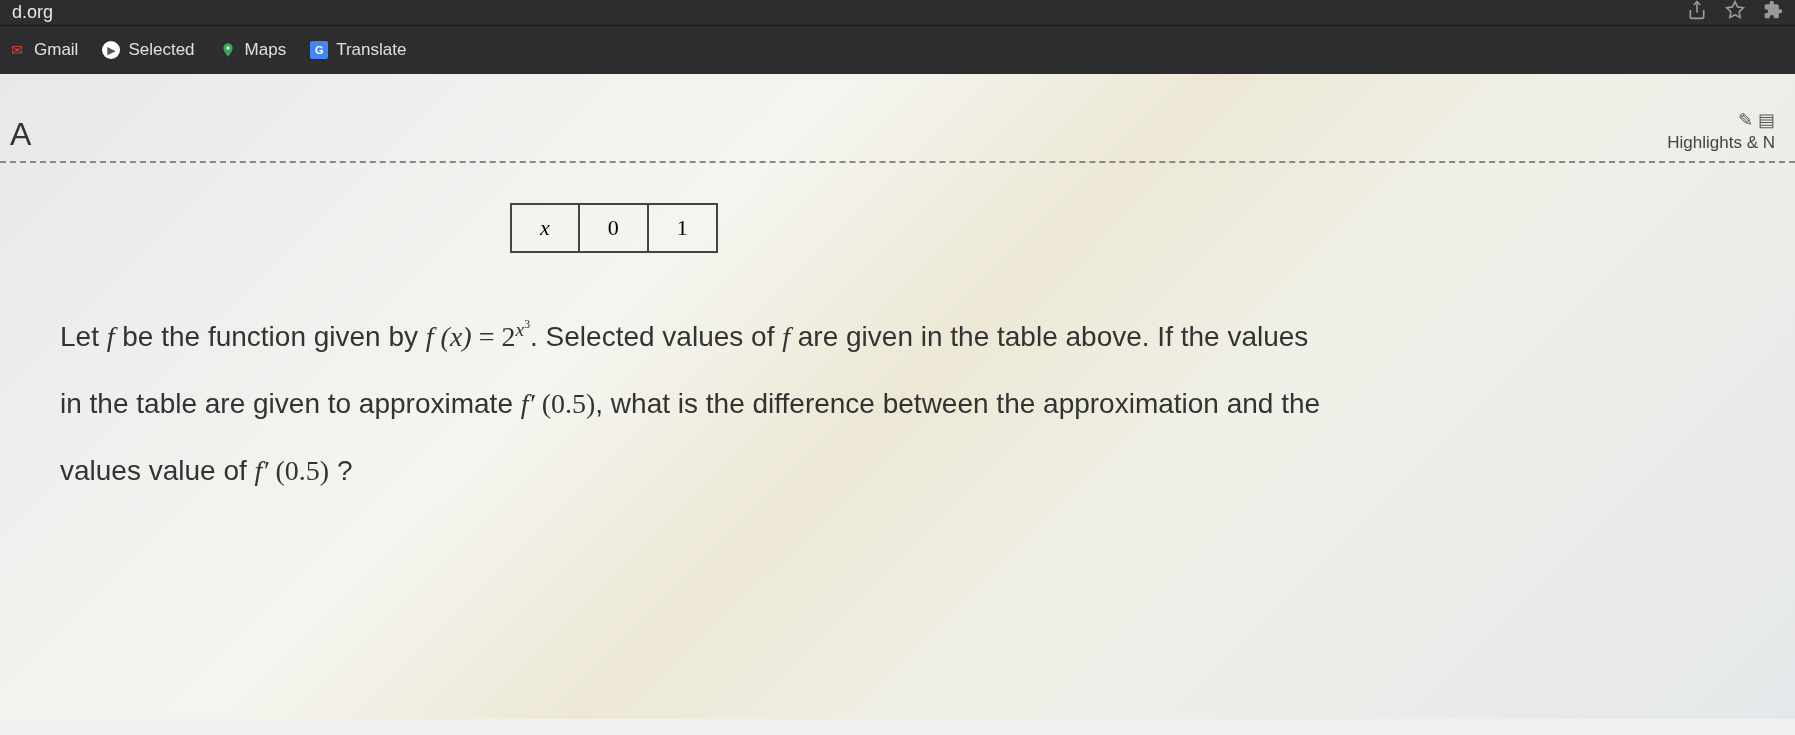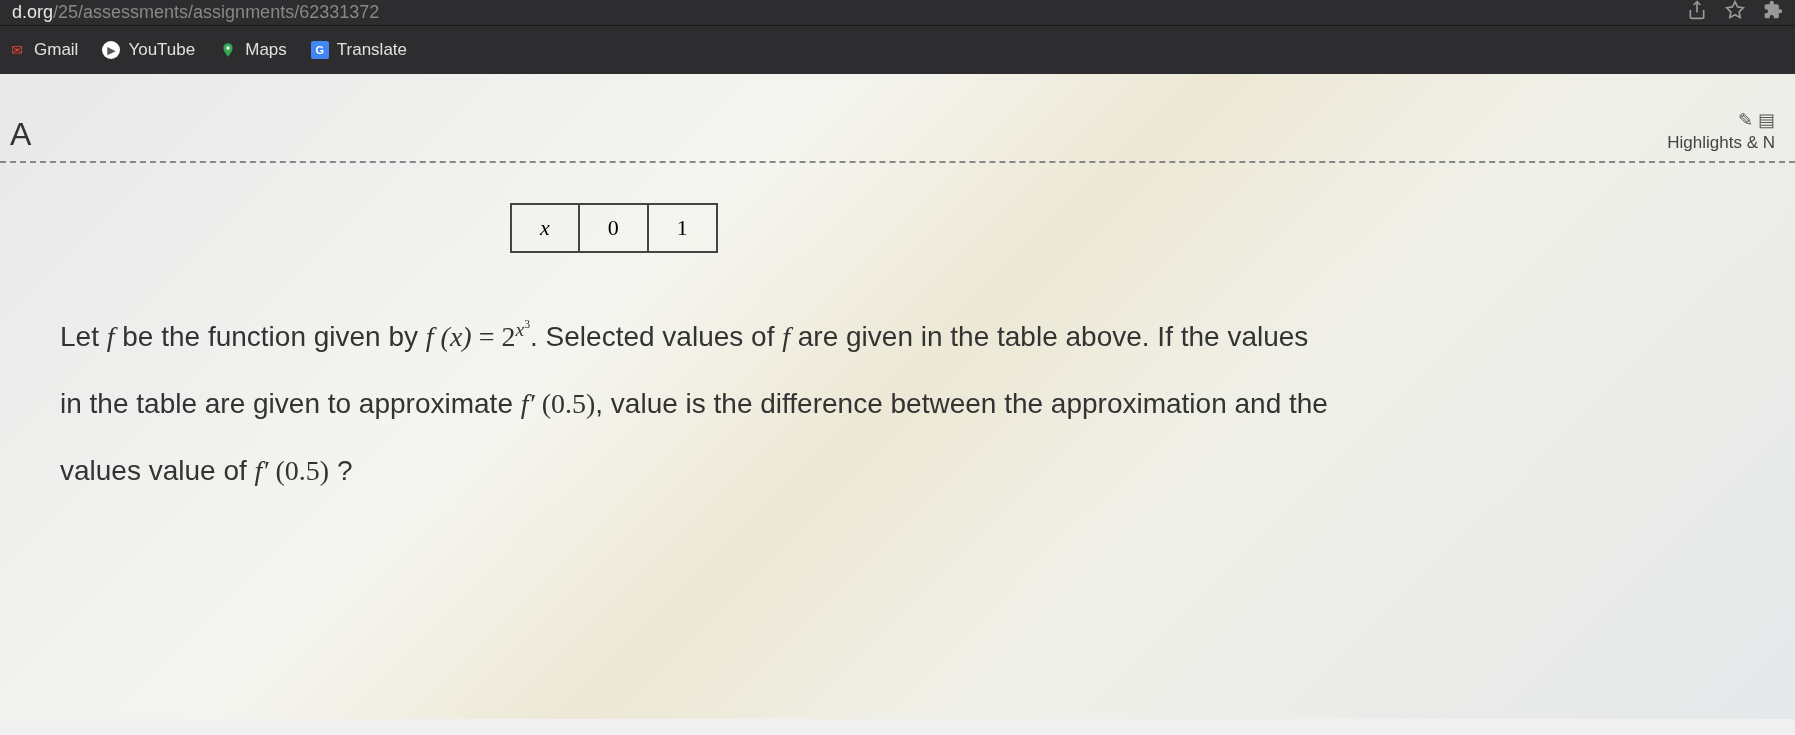--- a/index.html
+++ b/index.html
@@ -125,21 +125,20 @@
       font-size: 0.6em;
       vertical-align: super;
     }
   </style>
 </head>
 <body>
 
 <div class="browser-chrome">
   <div class="url-bar">
     <span class="url-active">d.org</span>
-      <span class="url-muted">/25/assessments/assignments/62331372</span>
     <div class="url-actions">
       <span>
         <svg width="20" height="20" viewBox="0 0 24 24" fill="none" stroke="currentColor" stroke-width="2">
             <path d="M4 12v8a2 2 0 0 0 2 2h12a2 2 0 0 0 2-2v-8"></path>
             <polyline points="16 6 12 2 8 6"></polyline>
             <line x1="12" y1="2" x2="12" y2="15"></line>
           </svg>
       </span>
       <span>
         <svg width="20" height="20" viewBox="0 0 24 24" fill="none" stroke="currentColor" stroke-width="2">
@@ -153,21 +152,21 @@
       </span>
     </div>
   </div>
   <div class="bookmarks-bar">
     <div class="bookmark-item">
       <span class="bm-icon" style="color:#ea4335">✉</span>
       <span>Gmail</span>
     </div>
     <div class="bookmark-item">
       <span class="bm-icon" style="background:#fff;color:#555;border-radius:50%;width:18px;height:18px;font-size:11px">▶</span>
-      <span>YouTube</span>
+      <span>Selected</span>
     </div>
     <div class="bookmark-item">
       <span class="bm-icon">
         <svg width="16" height="16" viewBox="0 0 24 24">
             <path fill="#34a853" d="M12 2C8 2 5 5 5 9c0 5 7 13 7 13s7-8 7-13c0-4-3-7-7-7z"></path>
             <circle cx="12" cy="9" r="2.5" fill="#fff"></circle>
           </svg>
       </span>
       <span>Maps</span>
     </div>
@@ -197,18 +196,18 @@
         <td><span class="math">x</span></td>
         <td>0</td>
         <td>1</td>
       </tr>
     </tbody>
       </table>
 
     <div class="problem-text">
       <span>Let </span><span class="math">f</span><span> be the function given by </span><span class="math">f</span><span class="math"> (x)</span><span class="math-upright"> = </span><span class="math-upright"><span>2</span><sup><span class="math">x</span><sup class="sup-sup">3</sup></sup></span><span>. Selected values of </span><span class="math">f</span><span> are given in the table above. If the values</span>
       <br>
-      <span>in the table are given to approximate </span><span class="math">f′</span><span class="math-upright"> (0.5)</span><span>, value is the difference between the approximation and the</span>
+      <span>in the table are given to approximate </span><span class="math">f′</span><span class="math-upright"> (0.5)</span><span>, what is the difference between the approximation and the</span>
       <br>
       <span>values value of </span><span class="math">f′</span><span class="math-upright"> (0.5)</span><span> ?</span>
     </div>
   </div>
 </div>
 
 </body></html>

